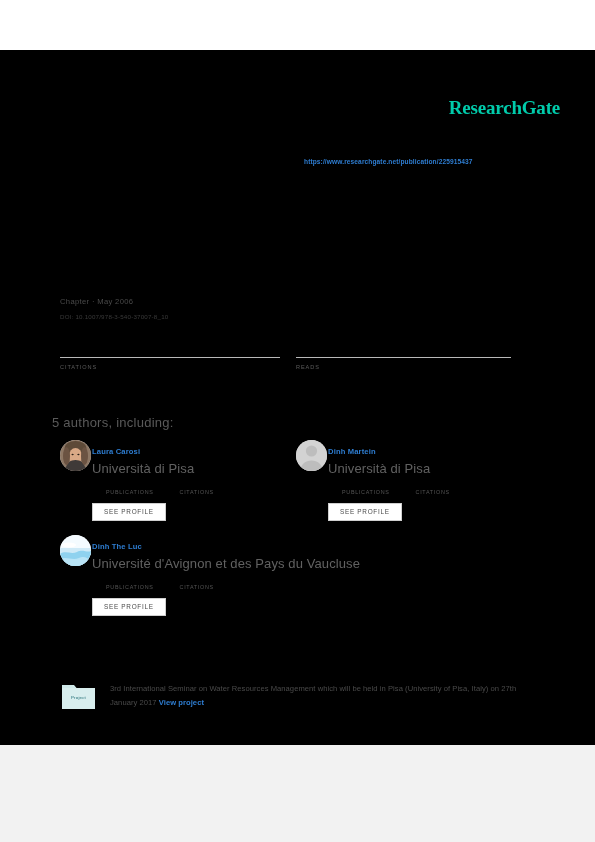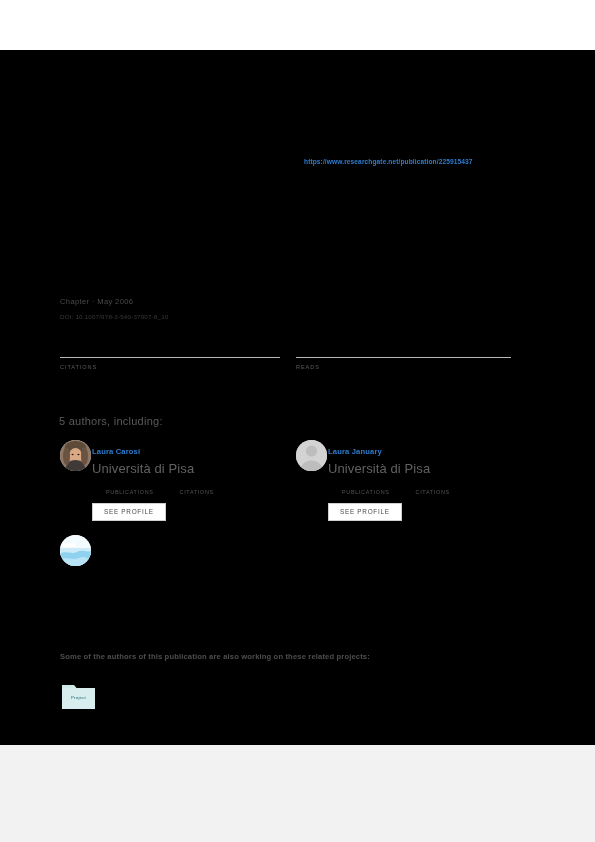--- a/index.html
+++ b/index.html
@@ -127,23 +127,23 @@
   .stat-label {
     margin-top: 6px;
     font-size: 5.6px;
     letter-spacing: 0.9px;
     color: #5c5c5c;
   }
 
   
   .authors-heading {
     position: absolute;
-    left: 59px;
+    left: 52px;
     top: 365px;
-    font-size: 11px;
+    font-size: 13px;
     color: #5a5a5a;
     letter-spacing: 0.25px;
   }
   .author {
     position: absolute;
     width: 235px;
   }
   .author-a { left: 60px;  top: 390px; }
   .author-b { left: 296px; top: 390px; }
   .author-c { left: 60px;  top: 485px; }
@@ -251,20 +251,21 @@
     font-weight: bold;
   }
 </style>
 </head>
 <body>
 
 <div class="page">
 
   <div class="dark-panel">
 
+    <div class="brand">ResearchGate</div>
 
     <a class="pub-url">https://www.researchgate.net/publication/225915437</a>
 
     <div class="masked-title">Generalized Convexity and Optimality Conditions in Scalar and Vector Optimization</div>
     <div class="masked-sub">Chapter in Nonconvex Optimization and Its Applications</div>
 
     <div class="chapter-line">Chapter · May 2006</div>
     <div class="doi-line">DOI: 10.1007/978-3-540-37007-8_10</div>
 
     <div class="stat-block left">
@@ -313,21 +314,21 @@
 
     <div class="author author-b">
       <div class="avatar">
         <svg viewBox="0 0 31 31" xmlns="http://www.w3.org/2000/svg">
           <rect width="31" height="31" fill="#d3d3d3"></rect>
           <circle cx="15.5" cy="11" r="5.6" fill="#bdbdbd"></circle>
           <path d="M4.5 31c0-6.6 5-10.4 11-10.4S26.5 24.4 26.5 31z" fill="#bdbdbd"></path>
         </svg>
       </div>
       <div class="author-body">
-        <a class="author-name">Laura January</a>
+        <a class="author-name">Dinh Martein</a>
         <div class="author-affil">Università di Pisa</div>
         <div class="author-stats">
           <div>
             <div class="astat-value"></div>
             <div class="astat-label">PUBLICATIONS</div>
           </div>
           <div>
             <div class="astat-value"></div>
             <div class="astat-label">CITATIONS</div>
           </div>
@@ -339,32 +340,50 @@
     <div class="author author-c">
       <div class="avatar">
         <svg viewBox="0 0 31 31" xmlns="http://www.w3.org/2000/svg">
           <rect width="31" height="31" fill="#f4fbff"></rect>
           <rect y="13" width="31" height="7" fill="#cfeaf7"></rect>
           <path d="M0 19c6-4 11 1 17-2s10 1 14-1v15H0z" fill="#8fd2ef"></path>
           <path d="M0 24c7-3 12 2 19-1s8 2 12 1v7H0z" fill="#b9e4f6"></path>
           <ellipse cx="9" cy="10" rx="7" ry="2.4" fill="#ffffff"></ellipse>
         </svg>
       </div>
-    </div>
-
-    <div class="projects-heading">Some of the authors of this publication are also working on these related projects:</div>
+      <div class="author-body">
+        <a class="author-name">Dinh The Luc</a>
+        <div class="author-affil">Université d'Avignon et des Pays du Vaucluse</div>
+        <div class="author-stats">
+          <div>
+            <div class="astat-value"></div>
+            <div class="astat-label">PUBLICATIONS</div>
+          </div>
+          <div>
+            <div class="astat-value"></div>
+            <div class="astat-label">CITATIONS</div>
+          </div>
+        </div>
+        <div class="see-profile">SEE PROFILE</div>
+      </div>
+    </div>
+
 
     <div class="project-row">
       <div class="project-icon">
         <svg viewBox="0 0 33 27" xmlns="http://www.w3.org/2000/svg" style="position:absolute;left:0;top:0;width:33px;height:27px;">
           <path d="M0 3h12l2.6 3H33v21H0z" fill="#cfe9e9"></path>
           <path d="M0 6h33v21H0z" fill="#d8eeee"></path>
         </svg>
         <div class="folder-label">Project</div>
       </div>
+      <div class="project-text">
+        <span>3rd International Seminar on Water Resources Management which will be held in Pisa (University of Pisa, Italy) on 27th January 2017</span>
+        <a class="project-link">View project</a>
+      </div>
     </div>
 
   </div>
 
   <div class="footer-panel">
     
     
   </div>
 
 </div>

